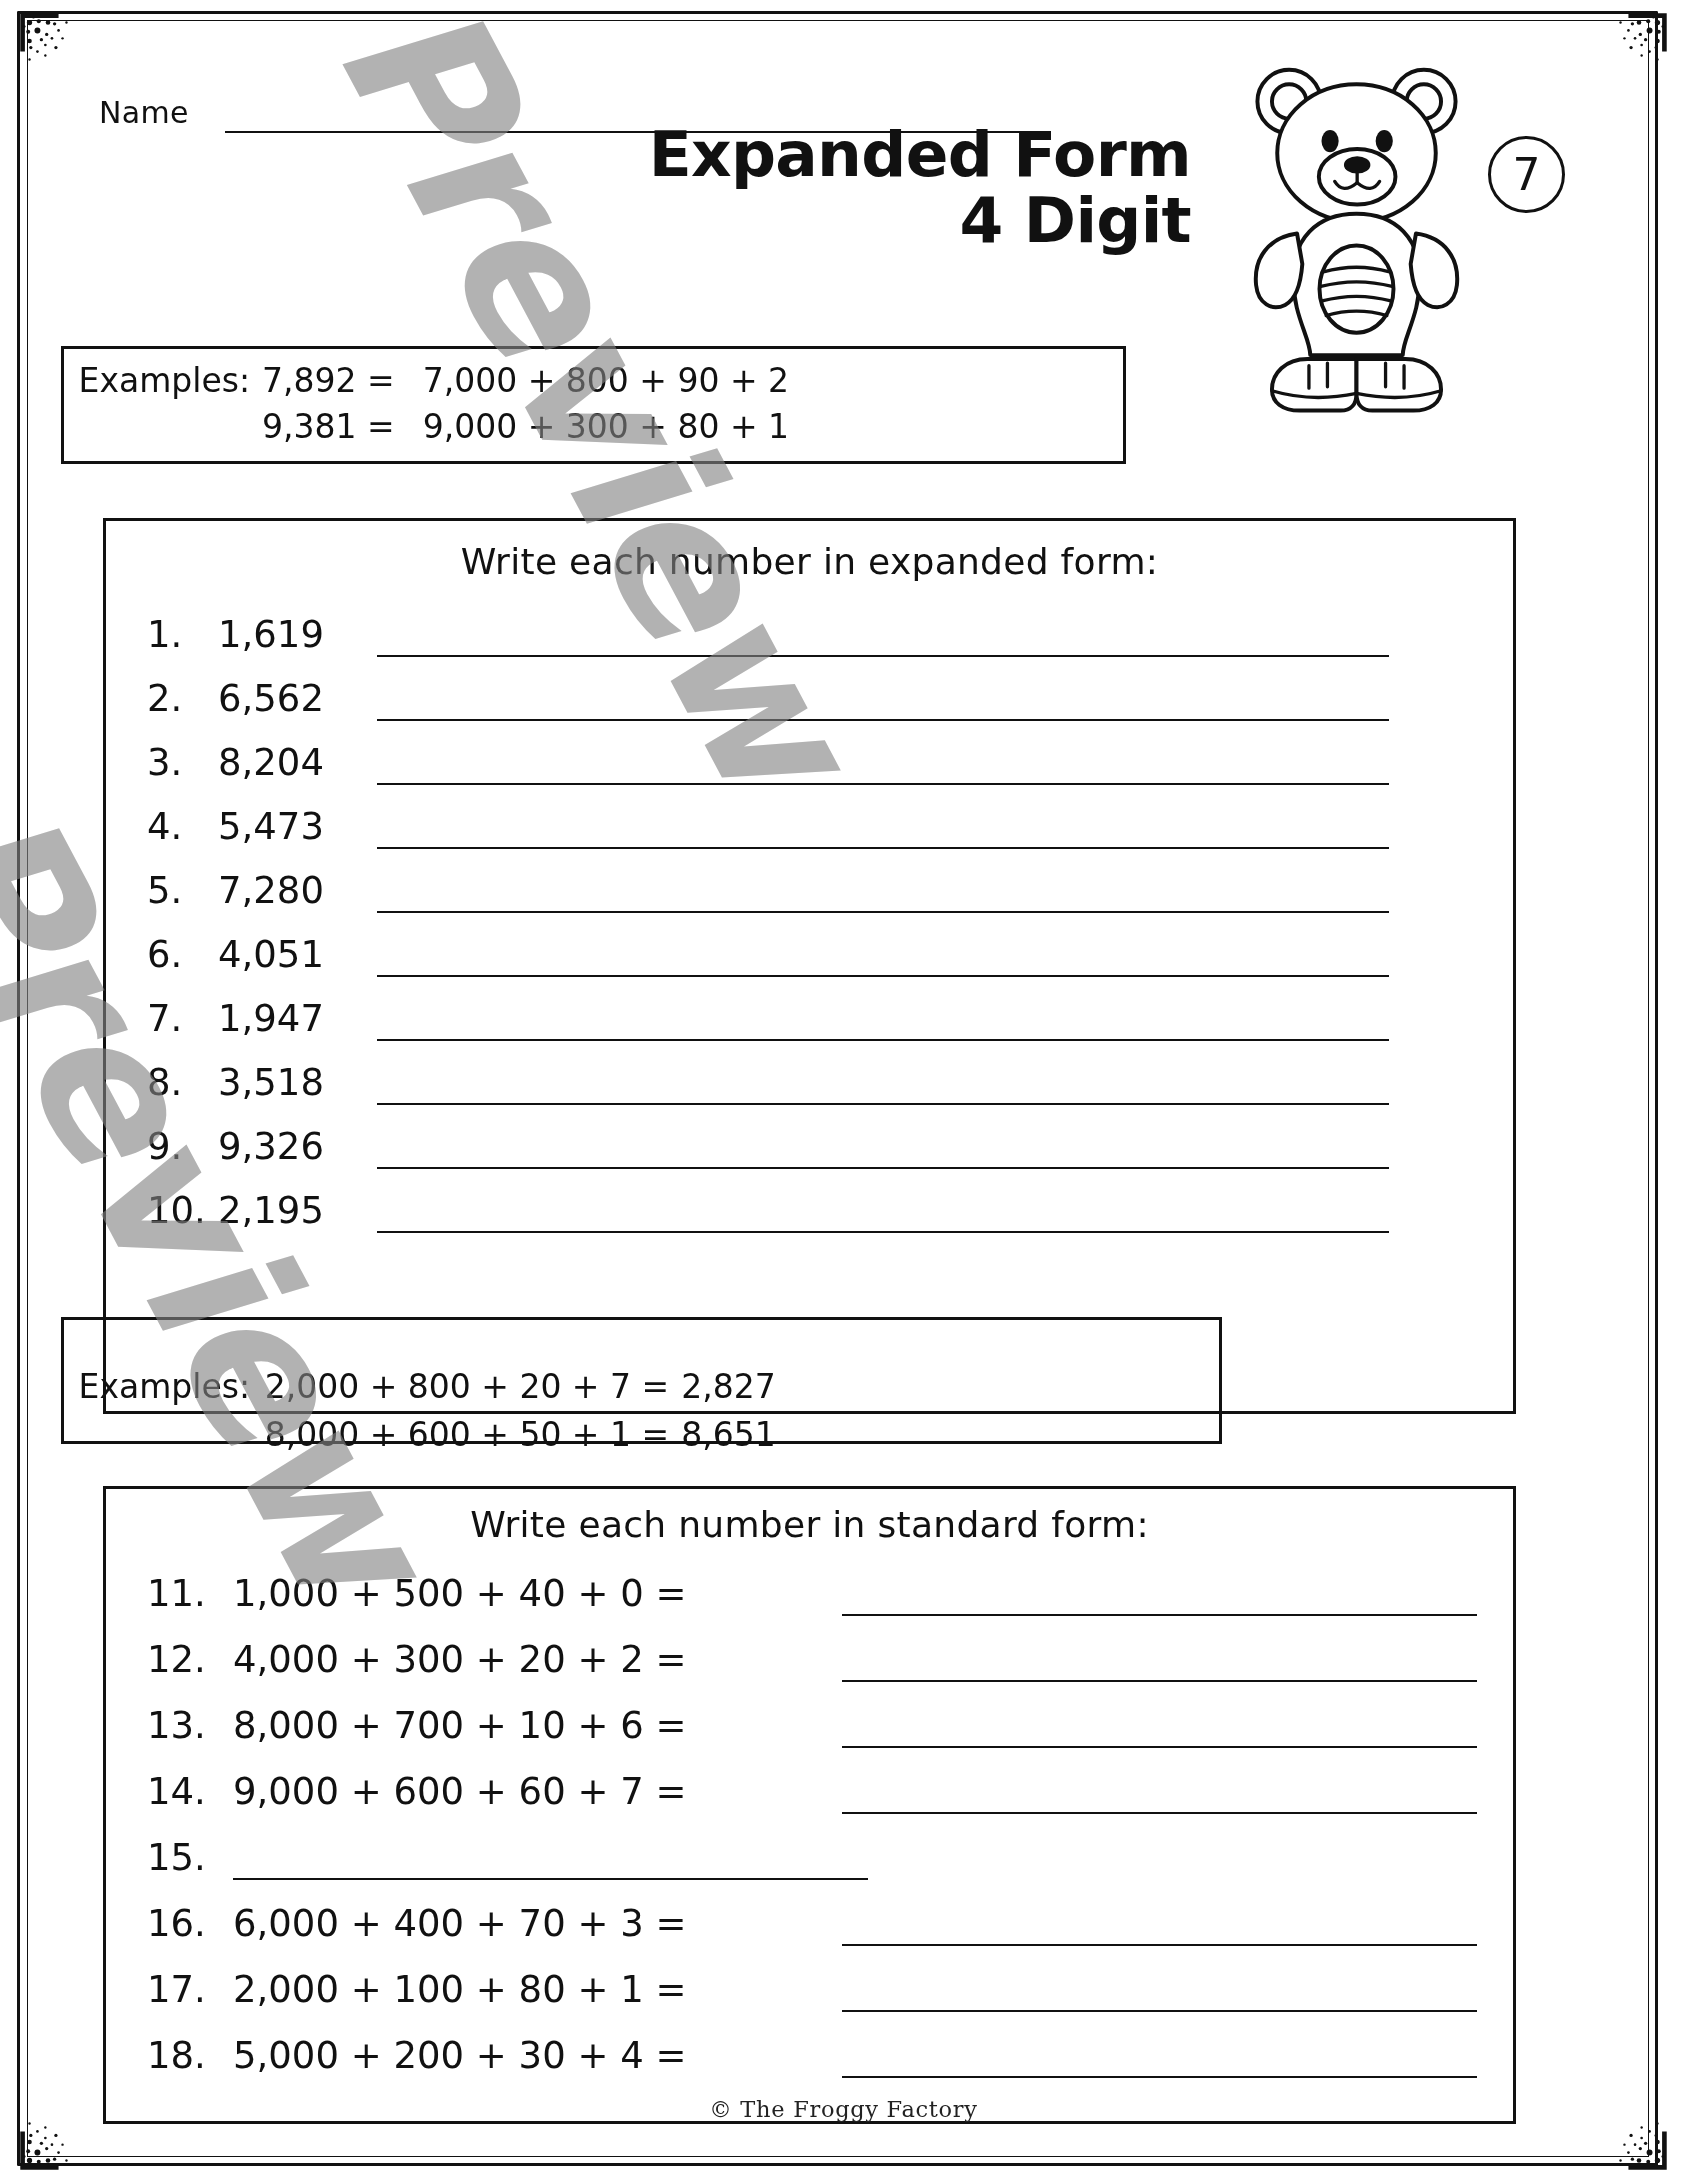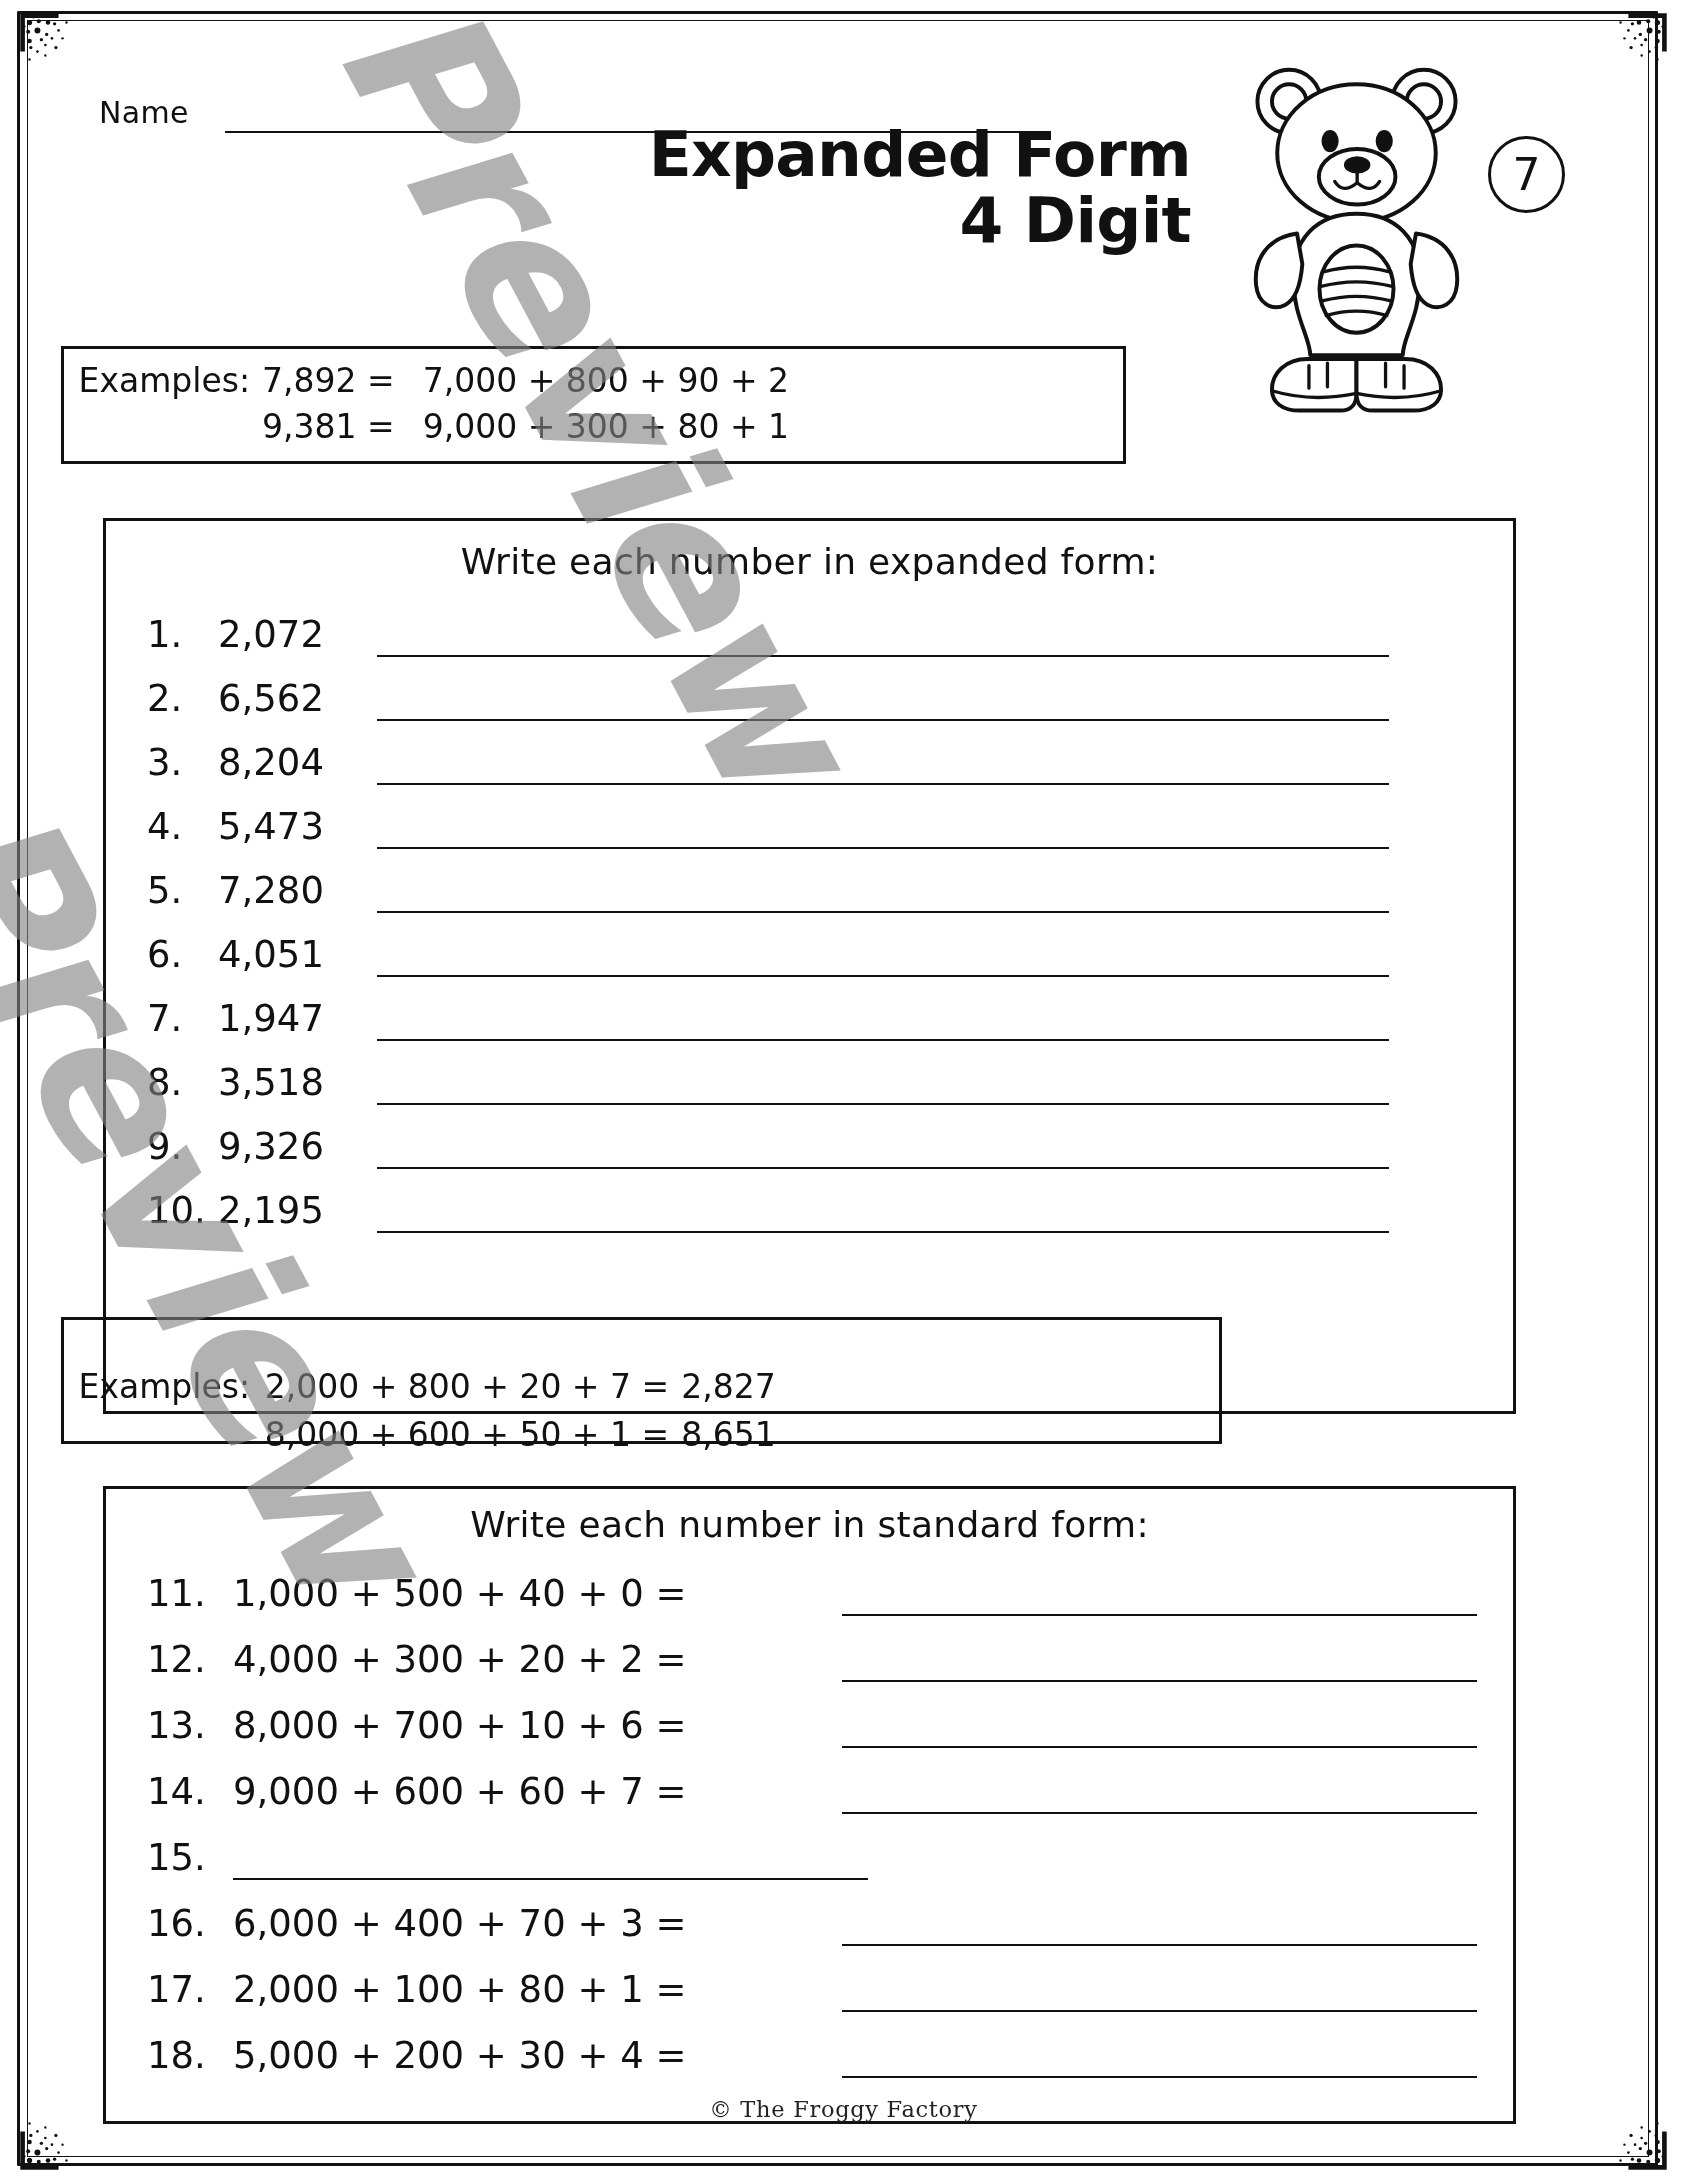--- a/index.html
+++ b/index.html
@@ -495,21 +495,21 @@
         <span style="padding-left:12px;">9,381 =</span>
         <span style="padding-left:28px;">9,000  + 300  + 80  + 1</span>
       </div>
     </div>
 
     <div class="section-box one">
       <div class="section-heading">Write each number in expanded form:</div>
       <div class="prob-list">
         <div class="prob-row">
           <span class="prob-num">1.</span>
-          <span class="prob-val">2,072</span>
+          <span class="prob-val">1,619</span>
           <span class="answer-rule"></span>
         </div>
         <div class="prob-row">
           <span class="prob-num">2.</span>
           <span class="prob-val">6,562</span>
           <span class="answer-rule"></span>
         </div>
         <div class="prob-row">
           <span class="prob-num">3.</span>
           <span class="prob-val">8,204</span>

